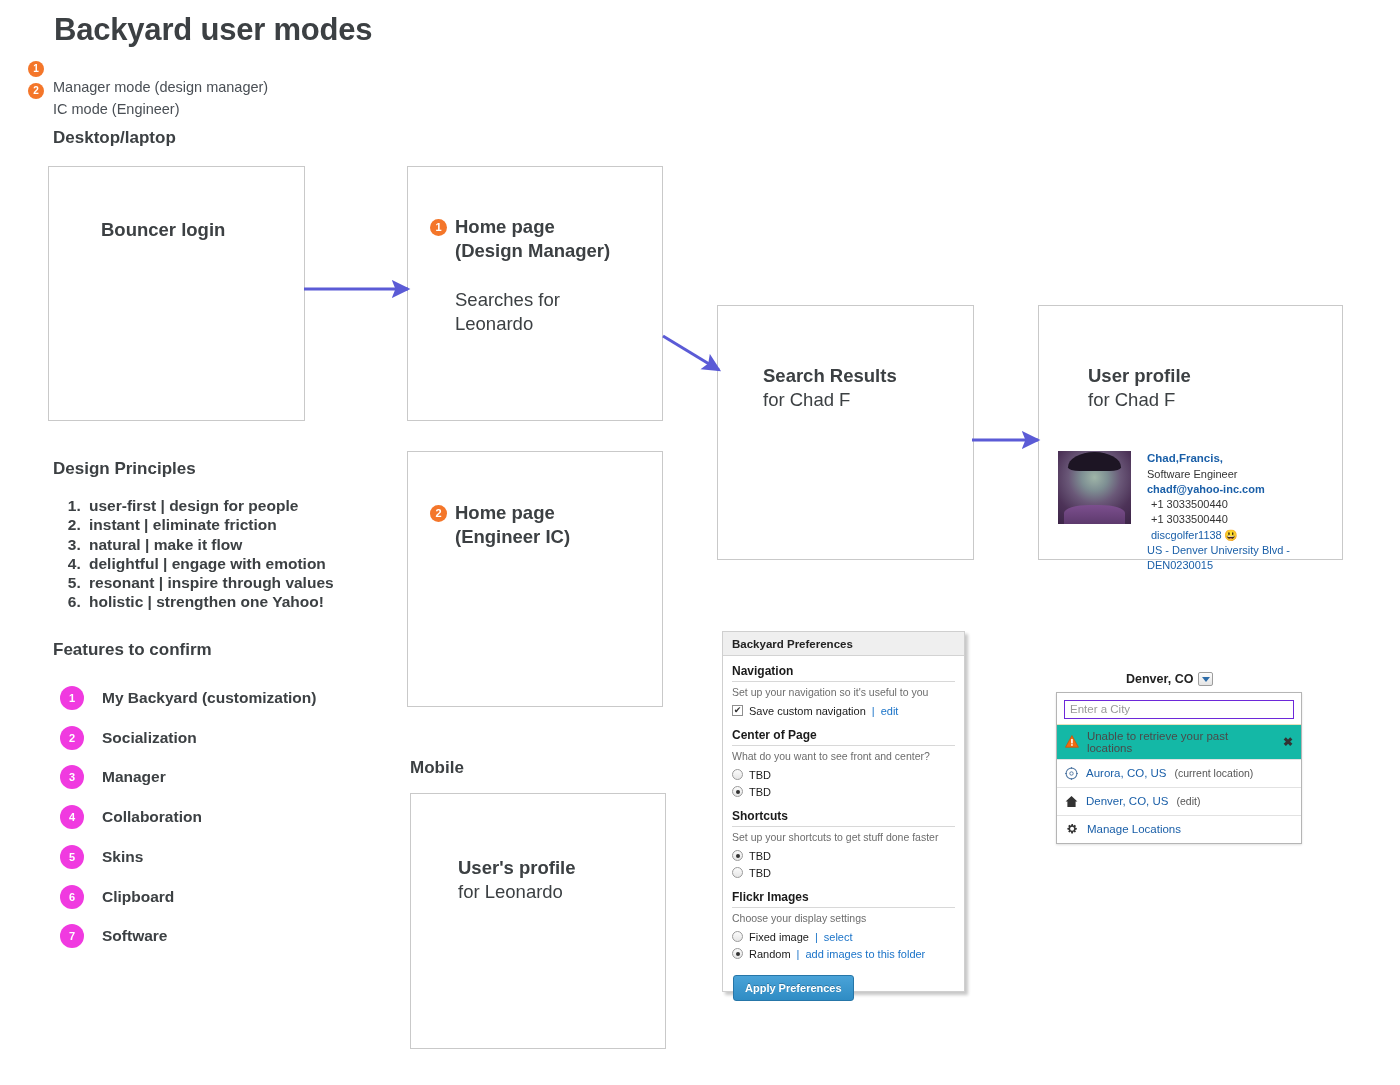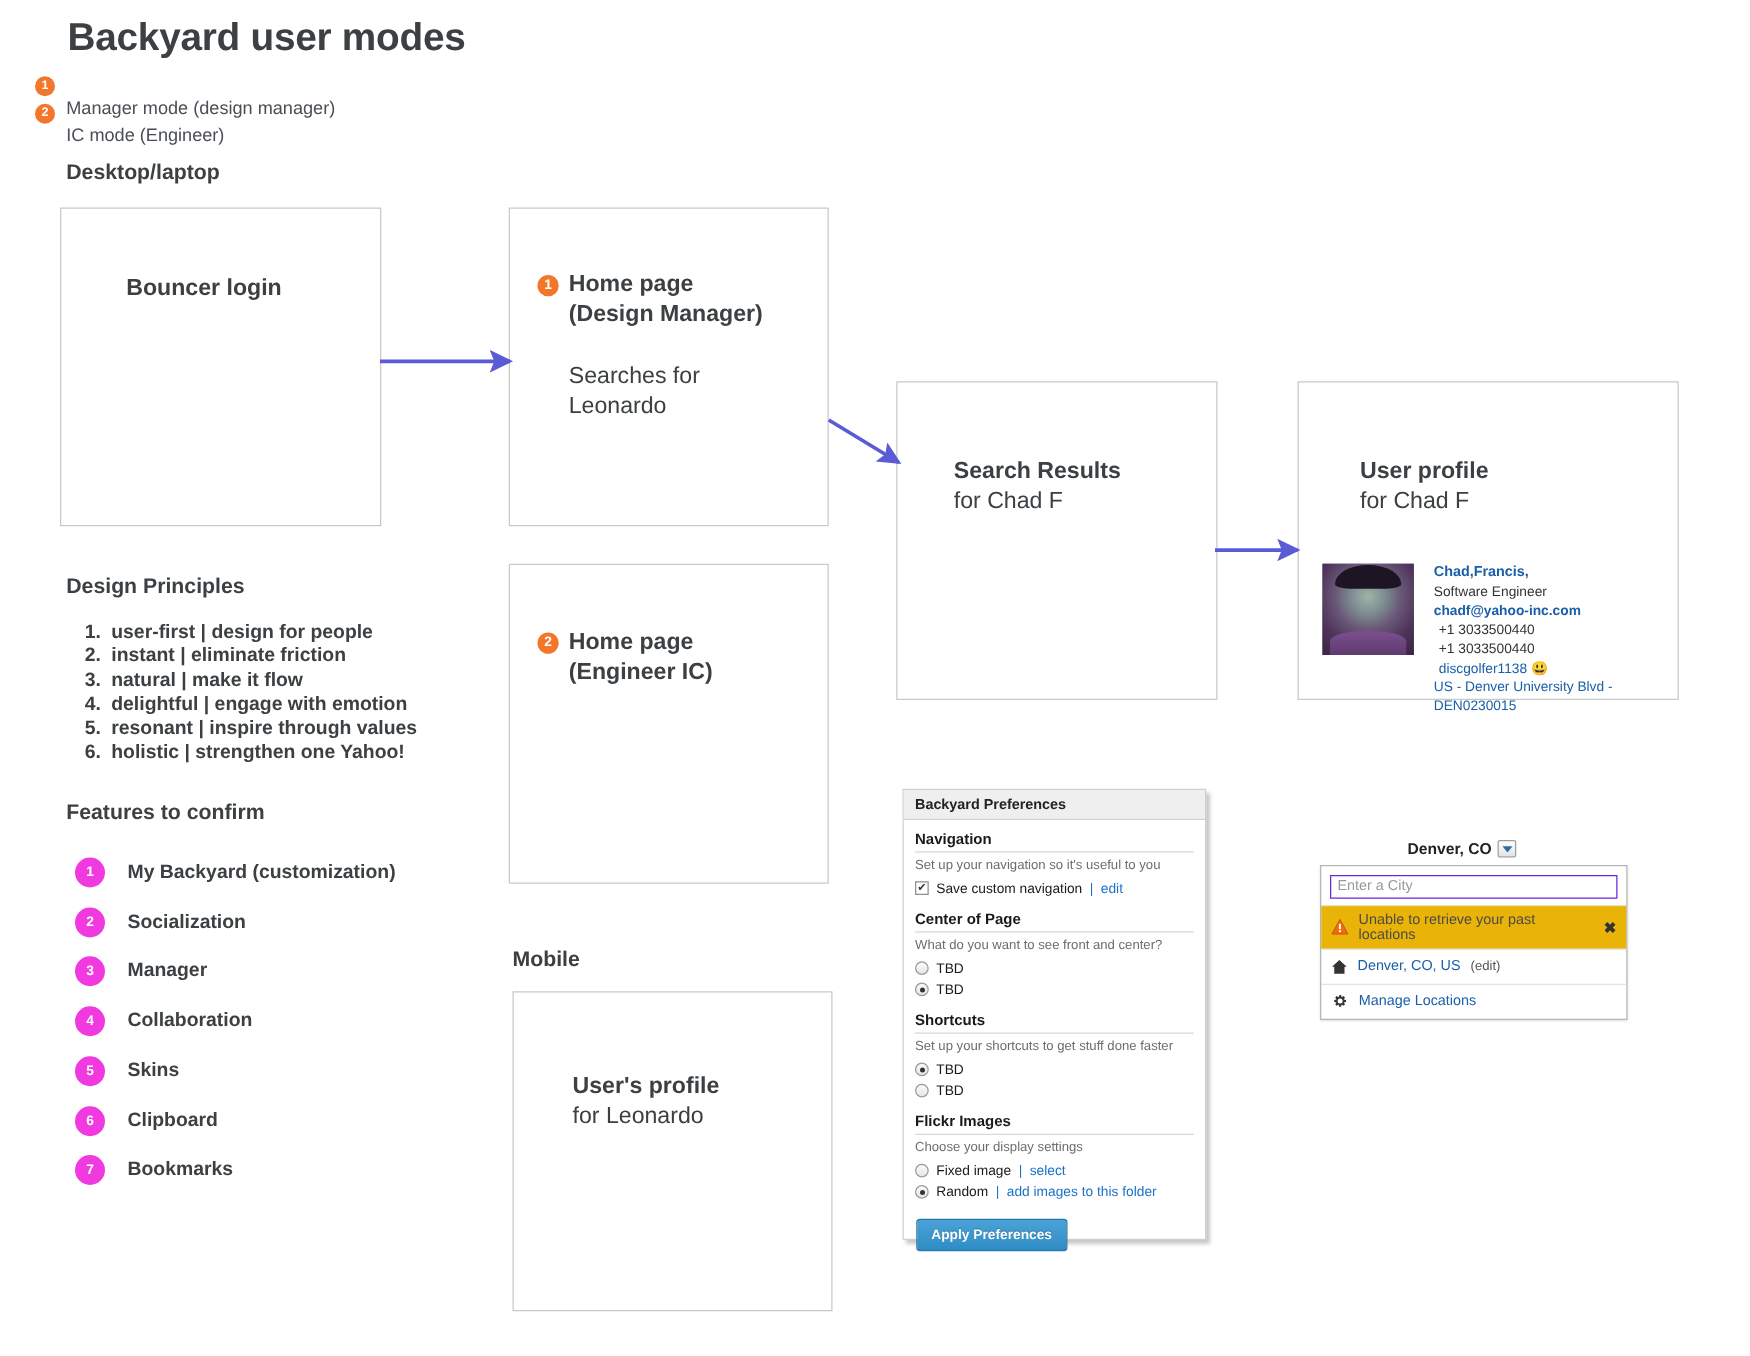--- a/index.html
+++ b/index.html
@@ -274,21 +274,21 @@
   .loc-row {
     display: flex;
     align-items: center;
     gap: 8px;
     padding: 5px 8px;
     border-top: 1px solid #e2e2e2;
     font-size: 11.5px;
     min-height: 17px;
   }
   .loc-row.warn {
-    background: #eab308;
+    background: #14b8a6;
     border-top: 1px solid #e8e0bb;
     color: #4a4a4a;
     justify-content: space-between;
   }
   .warn-left { display: flex; align-items: center; gap: 8px; }
   .loc-link { color: #1a5fa8; cursor: pointer; }
   .loc-muted { color: #555; font-size: 10.5px; }
   .loc-close {
     color: #333; font-weight: bold; font-size: 12px; cursor: pointer;
   }
@@ -488,21 +488,21 @@
 <div class="feature-row" style="top:845px;">
   <span class="feat-badge">5</span>
   <span class="feat-label">Skins</span>
 </div>
 <div class="feature-row" style="top:885px;">
   <span class="feat-badge">6</span>
   <span class="feat-label">Clipboard</span>
 </div>
 <div class="feature-row" style="top:924px;">
   <span class="feat-badge">7</span>
-  <span class="feat-label">Bookmarks</span>
+  <span class="feat-label">Software</span>
 </div>
 
 <div class="abs" id="prefs">
   <div id="prefs-header">Backyard Preferences</div>
   <div class="prefs-body">
 
     <div class="prefs-sec-title">Navigation</div>
     <div class="prefs-rule"></div>
     <div class="prefs-desc">Set up your navigation so it's useful to you</div>
     <div class="pref-opt">
@@ -572,20 +572,29 @@
         <path d="M7 0.5 L13.5 12.3 L0.5 12.3 Z" fill="#F06A10" stroke="#C8550A" stroke-width="0.8"></path>
         <rect x="6.2" y="4" width="1.6" height="4.4" fill="#fff"></rect>
         <rect x="6.2" y="9.2" width="1.6" height="1.6" fill="#fff"></rect>
       </svg>
       <span>Unable to retrieve your past locations</span>
     </span>
     <span class="loc-close">✖</span>
   </div>
 
 
+  <div class="loc-row">
+    <svg width="13" height="13" viewBox="0 0 13 13">
+      <circle cx="6.5" cy="6.5" r="5.4" fill="none" stroke="#5a7fa8" stroke-width="1.1"></circle>
+      <circle cx="6.5" cy="6.5" r="1.7" fill="none" stroke="#5a7fa8" stroke-width="1"></circle>
+      <path d="M6.5 0 L6.5 2 M6.5 11 L6.5 13 M0 6.5 L2 6.5 M11 6.5 L13 6.5" stroke="#5a7fa8" stroke-width="1.1"></path>
+    </svg>
+    <span class="loc-link">Aurora, CO, US</span>
+    <span class="loc-muted">(current location)</span>
+  </div>
 
   <div class="loc-row">
     <svg width="13" height="13" viewBox="0 0 13 13">
       <path d="M6.5 1 L12.4 6.4 L10.6 6.4 L10.6 12 L2.4 12 L2.4 6.4 L0.6 6.4 Z" fill="#333"></path>
     </svg>
     <span class="loc-link">Denver, CO, US</span>
     <span class="loc-muted">(edit)</span>
   </div>
 
   <div class="loc-row">

